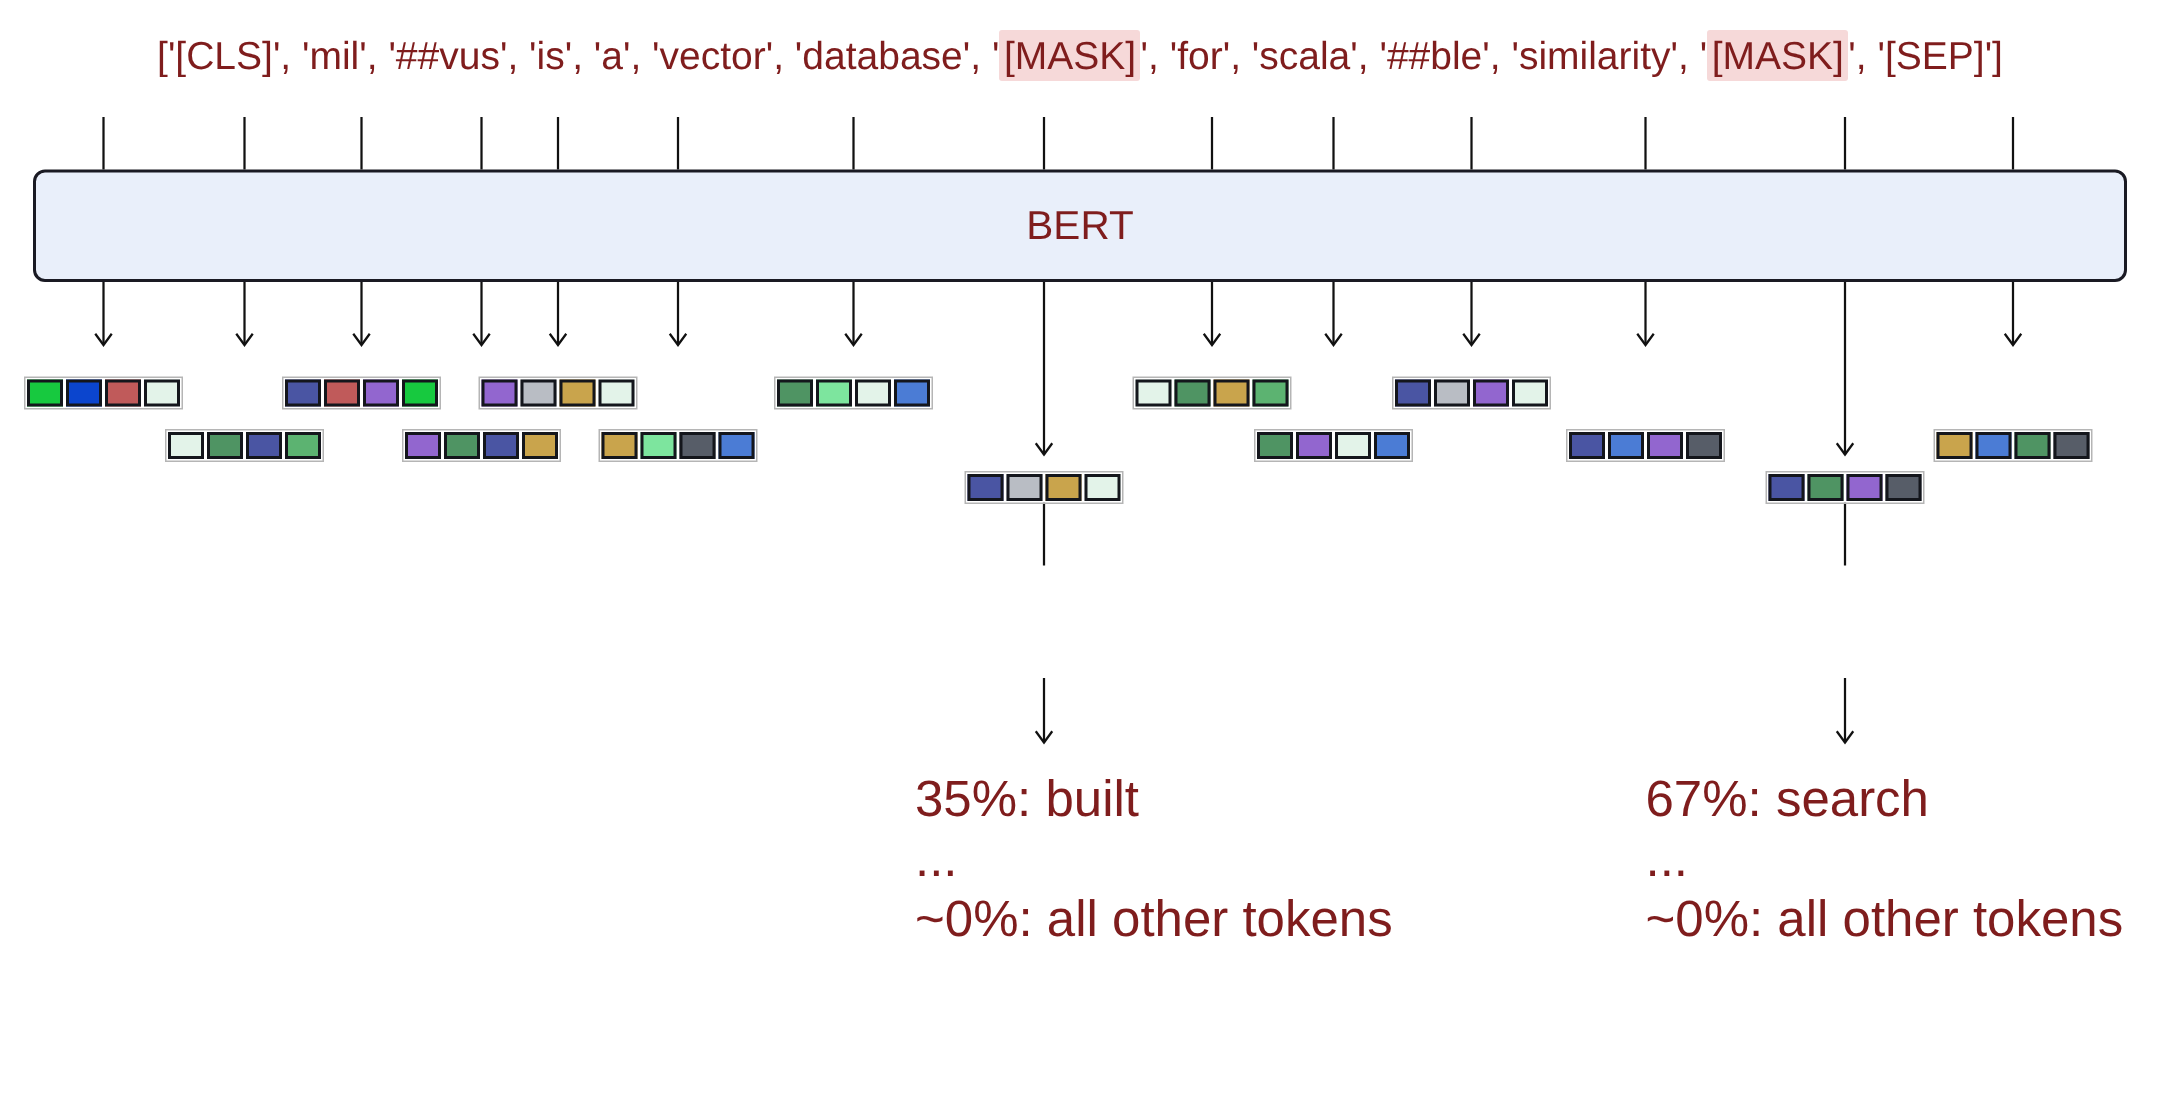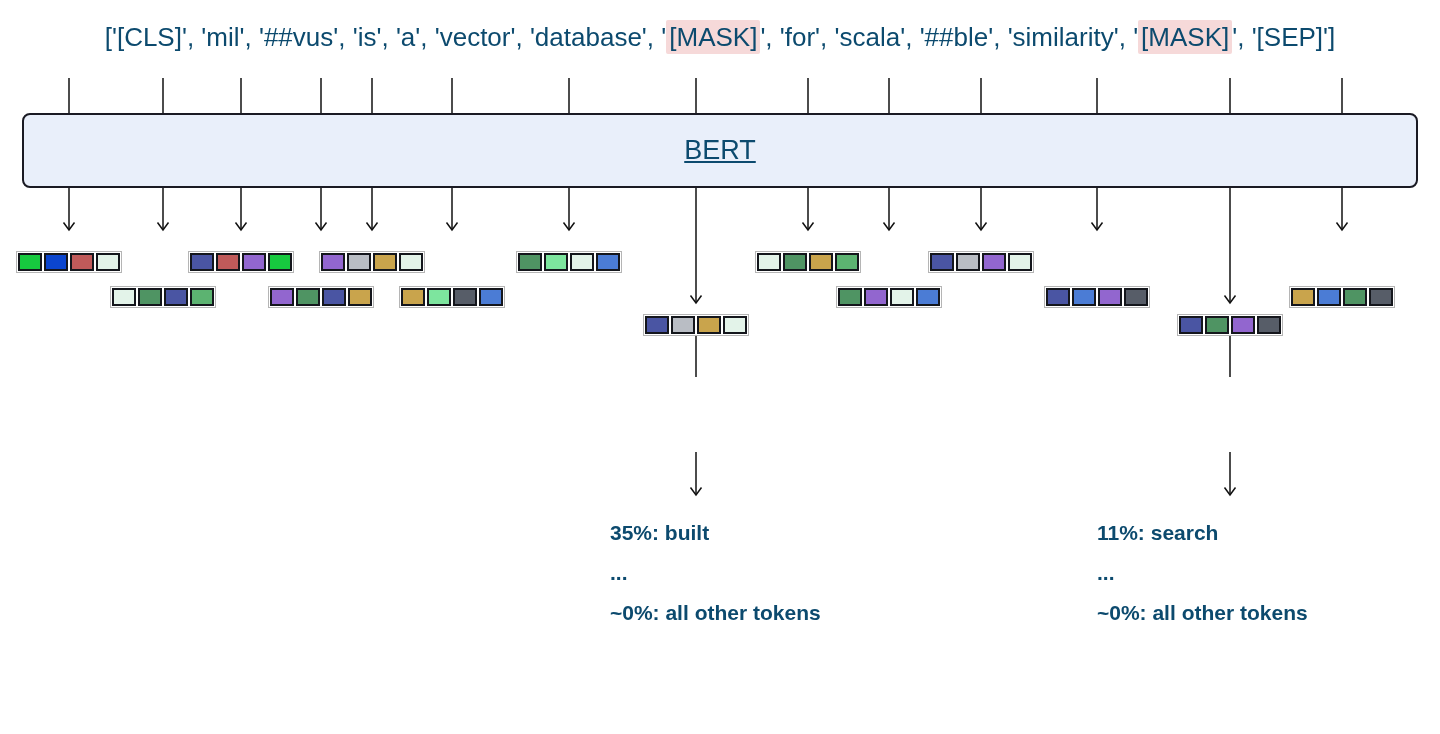--- a/index.html
+++ b/index.html
@@ -41,32 +41,31 @@
     background:#ffffff;
     outline:1px solid #b5b5b5;
   }
   .emb-cell{
     width:20px;height:14px;
     border:2px solid #14161c;
     box-sizing:content-box;
   }
   .pred{
     position:absolute;
-    font-size:21px;
+    font-size:34px;
     line-height:40px;
     white-space:nowrap;
-    font-weight:bold;
   }
   #pred-left{left:610px;top:513px;}
   #pred-right{left:1097px;top:513px;}
 </style>
 </head>
 <body>
 
-<div class="canvas" style="color: #0c4a6e;">
+<div class="canvas" style="color: #7f1d1d;">
 
   <div class="token-line" id="token-line">[<span>'[CLS]'</span>, <span>'mil'</span>, <span>'##vus'</span>, <span>'is'</span>, <span>'a'</span>, <span>'vector'</span>, <span>'database'</span>, <span>'<span class="hl" style="background: rgb(246, 217, 217);">[MASK]</span>'</span>, <span>'for'</span>, <span>'scala'</span>, <span>'##ble'</span>, <span>'similarity'</span>, <span>'<span class="hl" style="background: rgb(246, 217, 217);">[MASK]</span>'</span>, <span>'[SEP]'</span>]</div>
 
   <svg id="connectors" width="1440" height="734">
       <line x1="69" y1="78" x2="69" y2="113" stroke="#111111" stroke-width="1.5"></line>
       <line x1="69" y1="188" x2="69" y2="230" stroke="#111111" stroke-width="1.5"></line>
       <path d="M 63.5 222.5 L 69 230 L 74.5 222.5" fill="none" stroke="#111111" stroke-width="1.5"></path>
       <line x1="163" y1="78" x2="163" y2="113" stroke="#111111" stroke-width="1.5"></line>
       <line x1="163" y1="188" x2="163" y2="230" stroke="#111111" stroke-width="1.5"></line>
       <path d="M 157.5 222.5 L 163 230 L 168.5 222.5" fill="none" stroke="#111111" stroke-width="1.5"></path>
@@ -107,21 +106,21 @@
       <line x1="1230" y1="188" x2="1230" y2="303" stroke="#111111" stroke-width="1.5"></line>
       <path d="M 1224.5 295.5 L 1230 303 L 1235.5 295.5" fill="none" stroke="#111111" stroke-width="1.5"></path>
       <line x1="1230" y1="335" x2="1230" y2="377" stroke="#111111" stroke-width="1.5"></line>
       <line x1="1230" y1="452" x2="1230" y2="495" stroke="#111111" stroke-width="1.5"></line>
       <path d="M 1224.5 487.5 L 1230 495 L 1235.5 487.5" fill="none" stroke="#111111" stroke-width="1.5"></path>
       <line x1="1342" y1="78" x2="1342" y2="113" stroke="#111111" stroke-width="1.5"></line>
       <line x1="1342" y1="188" x2="1342" y2="230" stroke="#111111" stroke-width="1.5"></line>
       <path d="M 1336.5 222.5 L 1342 230 L 1347.5 222.5" fill="none" stroke="#111111" stroke-width="1.5"></path>
     </svg>
 
-  <div class="box bert" style="background: rgb(233, 239, 250); border-color: rgb(26, 26, 35); text-decoration: underline;">
+  <div class="box bert" style="background: rgb(233, 239, 250); border-color: rgb(26, 26, 35);">
     <span>BERT</span>
   </div>
 
   <div id="embeddings">
       <div class="emb-row" style="left: 17px; top: 252px;">
         <div class="emb-cell" style="background: rgb(23, 201, 63);"></div>
         <div class="emb-cell" style="background: rgb(11, 69, 206);"></div>
         <div class="emb-cell" style="background: rgb(192, 90, 90);"></div>
         <div class="emb-cell" style="background: rgb(227, 243, 233);"></div>
       </div>
@@ -205,18 +204,18 @@
       </div>
     </div>
 
 
   <div id="pred-left" class="pred">
       <div>35%: built</div>
       <div>...</div>
       <div>~0%: all other tokens</div>
     </div>
   <div id="pred-right" class="pred">
-      <div>11%: search</div>
+      <div>67%: search</div>
       <div>...</div>
       <div>~0%: all other tokens</div>
     </div>
 
 </div>
 
 </body></html>

